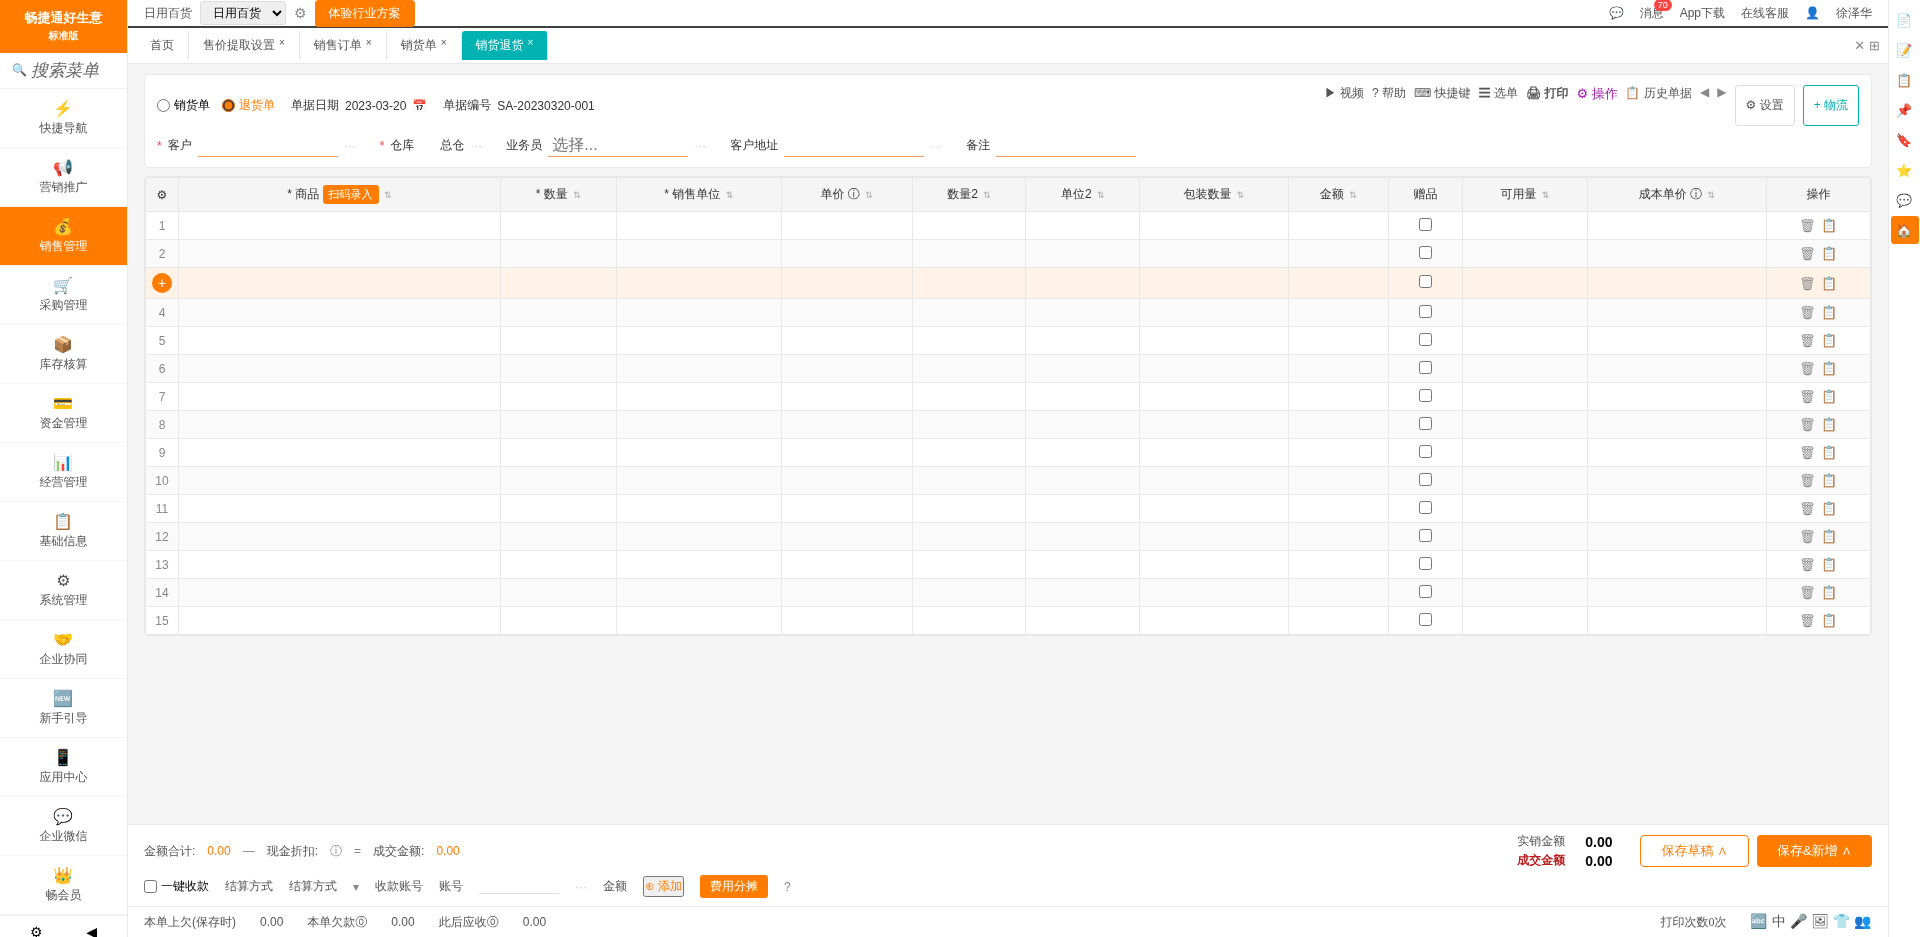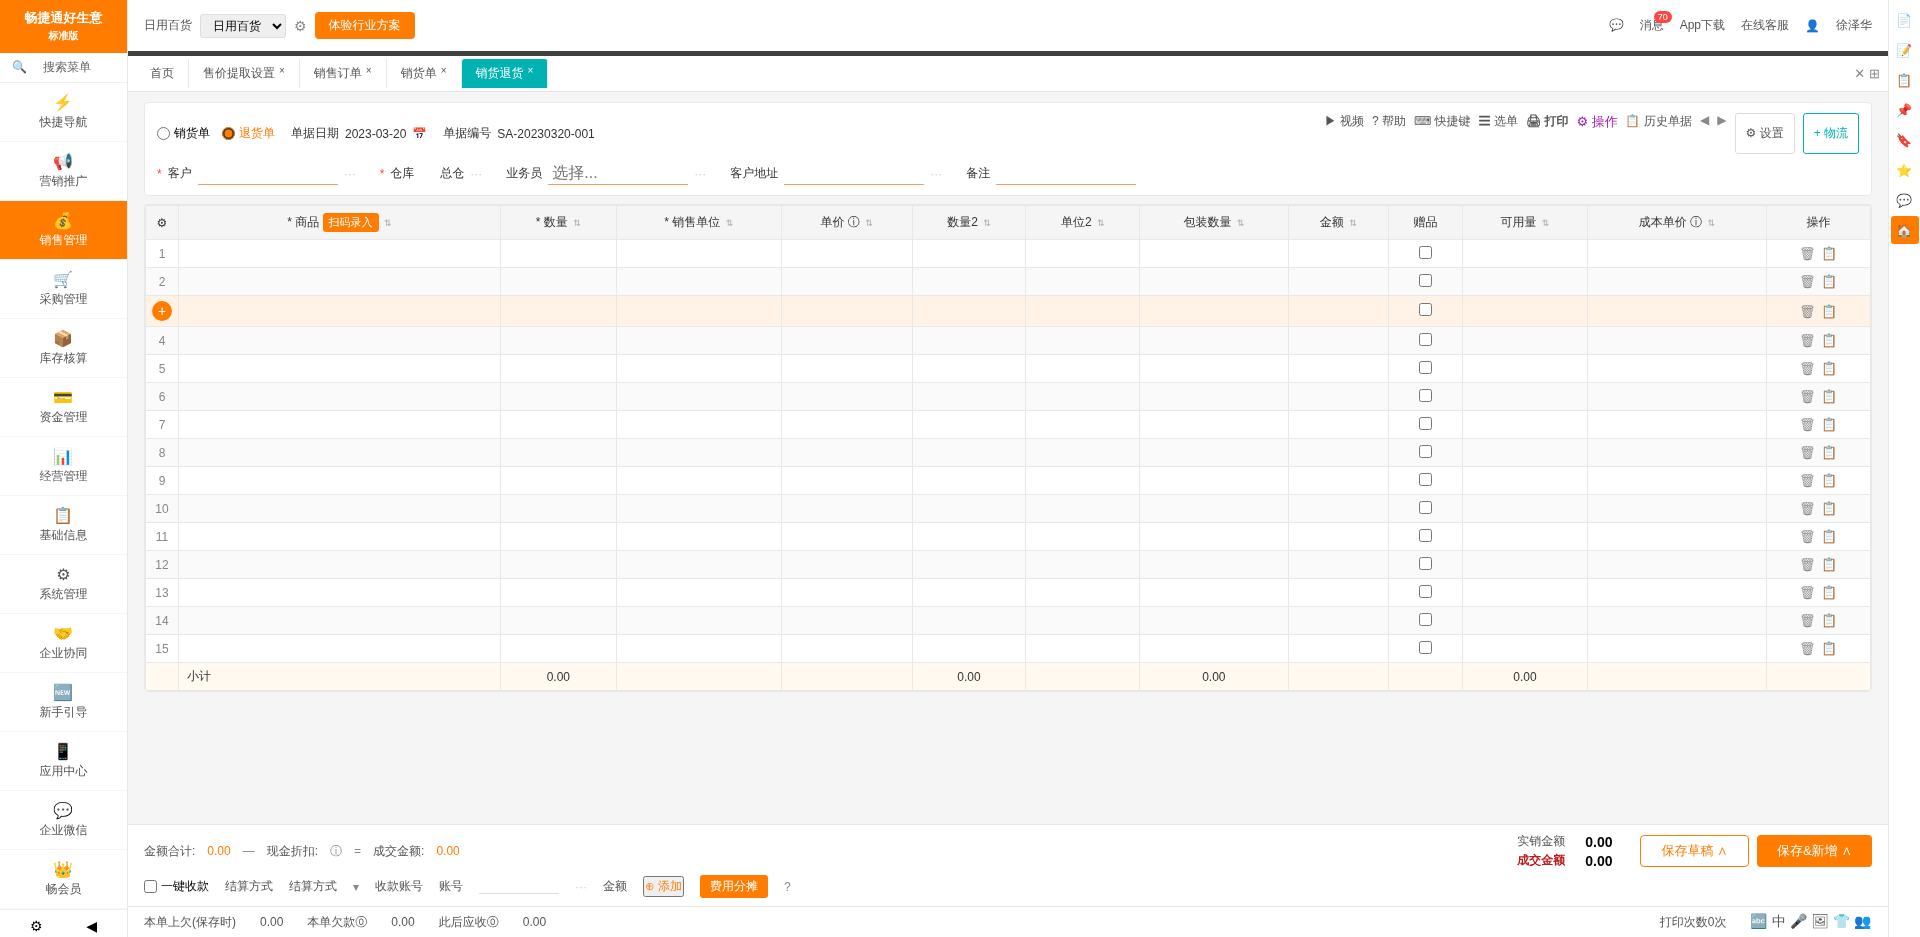--- a/index.html
+++ b/index.html
@@ -34,21 +34,21 @@
     }
     .sidebar-nav-item.active { background: #ff7c00; color: #fff; }
     .sidebar-nav-item .icon { font-size: 16px; margin-bottom: 2px; }
     .sidebar-bottom { margin-top: auto; padding: 8px; display: flex; justify-content: space-around; border-top: 1px solid #f0f0f0; }
 
     
     .main { flex: 1; display: flex; flex-direction: column; overflow: hidden; }
 
     
     .topbar {
-      height: 56px; background: #fff; border-bottom: 5px solid #404040;
+      height: 28px; background: #fff; border-bottom: 2px solid #404040;
       display: flex; align-items: center; padding: 0 16px; justify-content: space-between;
     }
     .topbar-left { display: flex; align-items: center; gap: 8px; }
     .topbar-select { border: 1px solid #ddd; border-radius: 3px; padding: 3px 8px; font-size: 12px; }
     .topbar-gear { color: #888; cursor: pointer; font-size: 14px; }
     .topbar-btn {
       background: #ff7c00; color: #fff; border: none; border-radius: 4px;
       padding: 5px 14px; cursor: pointer; font-size: 12px;
     }
     .topbar-right { display: flex; align-items: center; gap: 16px; color: #555; font-size: 12px; }
@@ -187,21 +187,21 @@
 <body>
 
 <div class="sidebar">
   <div class="sidebar-logo">
     <div style="font-size:13px;font-weight:bold;text-align:center;line-height:1.3;">畅捷通好生意</div>
     <div style="font-size:10px;margin-top:2px;">标准版</div>
   </div>
 
   <div class="sidebar-search">
     <span>🔍</span>
-    <span style="font-size:12px;color:#666;margin-left:16px;">搜索菜单</span>
+    <span style="font-size:17px;color:#666;margin-left:4px;font-style:italic;">搜索菜单</span>
   </div>
 
   <div class="sidebar-nav-item">
     <span class="icon">⚡</span>
     <span>快捷导航</span>
   </div>
   <div class="sidebar-nav-item">
     <span class="icon">📢</span>
     <span>营销推广</span>
   </div>
@@ -697,35 +697,20 @@
               <td><input type="checkbox" style=""></td>
               <td></td>
               <td></td>
               <td>
                 <div class="action-icons">
                   <span class="action-icon">🗑</span>
                   <span class="action-icon">📋</span>
                 </div>
               </td>
             </tr>
-            <tr class="subtotal-row">
-  <td></td>
-  <td style="text-align:left;padding-left:8px;">小计</td>
-  <td>0.00</td>
-  <td></td>
-  <td></td>
-  <td>0.00</td>
-  <td></td>
-  <td>0.00</td>
-  <td></td>
-  <td></td>
-  <td>0.00</td>
-  <td></td>
-  <td></td>
-</tr>
           </tbody>
       </table>
     </div>
 
   </div>
 
   <div>
     <div class="footer-bar">
       <div class="footer-row1">
         <span class="amount-label">金额合计:</span>
@@ -770,21 +755,21 @@
         <span style="cursor:pointer;color:#888;">?</span>
       </div>
     </div>
     <div class="footer-bottom">
       <span>本单上欠(保存时)</span>
       <span>0.00</span>
       <span>本单欠款⓪</span>
       <span>0.00</span>
       <span>此后应收⓪</span>
       <span>0.00</span>
-      <span style="margin-left:auto;">打印次数0次</span>
+      <span style="margin-left:auto;font-family:Liberation Serif, serif;">打印次数0次</span>
       <div style="display:flex;gap:4px;">
         <span style="font-size:14px;">🔤</span>
         <span style="font-size:14px;">中</span>
         <span style="cursor:pointer;font-size:14px;">🎤</span>
         <span style="cursor:pointer;font-size:14px;">🖼</span>
         <span style="cursor:pointer;font-size:14px;">👕</span>
         <span style="cursor:pointer;font-size:14px;">👥</span>
       </div>
     </div>
   </div>

